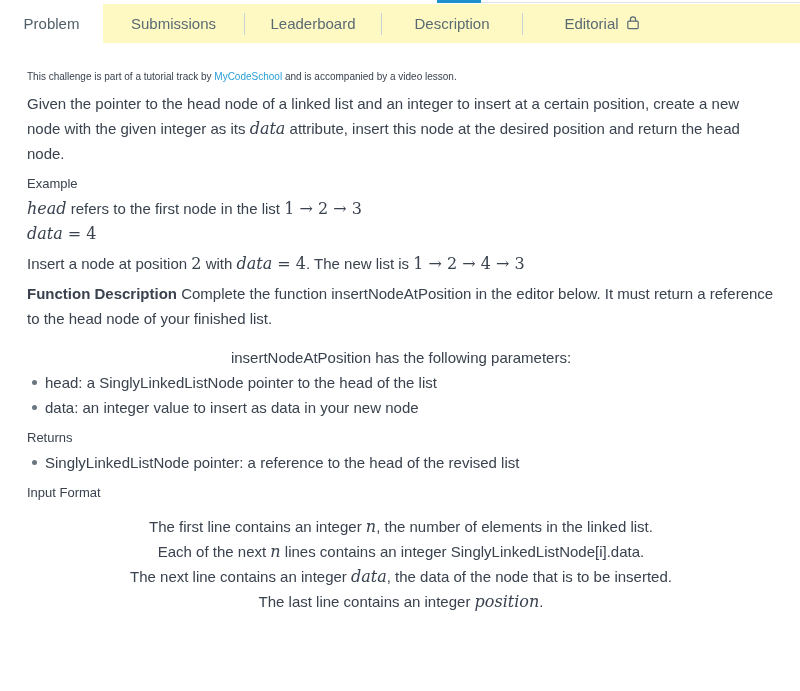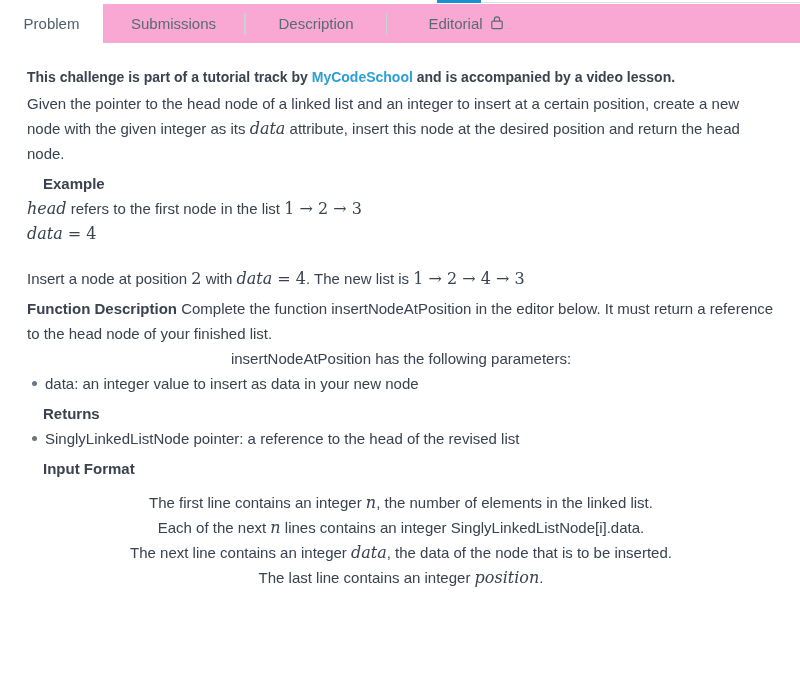--- a/index.html
+++ b/index.html
@@ -9,48 +9,48 @@
     font-family: "Liberation Sans", sans-serif;
     color: #39424e;
     position: relative;
   }
   
   .topstrip { position: relative; height: 4px; background: #ffffff; }
   .indicator { position: absolute; left: 437px; top: 0; width: 44px; height: 3px; background: #1d8fd0; }
   .faintline { position: absolute; left: 481px; right: 0; top: 2px; height: 1px; background: #dfe4e6; }
   
   .tabbar {
-    display: flex; height: 39px; background: #f9a8d4;
+    display: flex; height: 39px; background: #fef9c3;
     font-size: 15px; color: #5a6a73; align-items: stretch;
   }
   .tab {
     display: flex; align-items: center; justify-content: center;
     gap: 7px; cursor: pointer; white-space: nowrap;
   }
   .tab-problem { width: 103px; background: #ffffff; color: #50606a; }
   .tab-submissions { width: 141px; }
   .tab-leaderboard { width: 136px; }
   .tab-discussions { width: 140px; }
   .tab-editorial { width: 158px; gap: 7px; }
   .tab-sep { width: 1px; height: 22px; background: #c9d3d6; align-self: center; }
   .tab-fill { flex: 1; }
   .lock-svg { display: inline-block; }
   
   .content { padding: 26px 25px 0 27px; font-size: 15px; line-height: 25px; }
-  .note { font-size: 14px; line-height: 16px; margin: 0 0 6px; font-weight: bold; }
+  .note { font-size: 10px; line-height: 16px; margin: 0 0 6px; }
   .link { color: #2b9fd6; text-decoration: none; cursor: pointer; }
   p { margin: 0 0 5px; }
-  p.wide { margin-bottom: 0; }
+  p.wide { margin-bottom: 14px; }
   p.tight { margin-bottom: 0; text-align: center; }
-  h4 { font-size: 15px; font-weight: 700; margin: 2px 16px 0; line-height: 25px; }
+  h4 { font-size: 13px; font-weight: 400; margin: 2px 0 0; line-height: 25px; }
   h4.gap { margin-bottom: 9px; }
   .mv { font-family: "DejaVu Serif", serif; font-style: italic; font-size: 16px; }
   .mn { font-family: "DejaVu Serif", serif; font-size: 16px; }
   .mathline { line-height: 25px; }
-  .mathgroup { margin: 0 0 20px; }
+  .mathgroup { margin: 0 0 5px; }
   ul { list-style: none; margin: 0 0 5px; padding: 0; }
   li { position: relative; padding-left: 18px; line-height: 25px; }
   li::before {
     content: ""; position: absolute; left: 5px; top: 10px;
     width: 5px; height: 5px; border-radius: 50%; background: #6a7680;
   }
 </style>
 </head>
 <body>
 
@@ -60,20 +60,23 @@
 </div>
 
 <div class="tabbar">
   <div class="tab tab-problem">
     <span>Problem</span>
   </div>
   <div class="tab tab-submissions">
     <span>Submissions</span>
   </div>
   <div class="tab-sep"></div>
+  <div class="tab tab-leaderboard">
+    <span>Leaderboard</span>
+  </div>
   <div class="tab-sep"></div>
   <div class="tab tab-discussions">
     <span>Description</span>
   </div>
   <div class="tab-sep"></div>
   <div class="tab tab-editorial">
     <span>Editorial</span>
     <span class="lock-svg">
       <svg width="14" height="15" viewBox="0 0 14 15" fill="none" stroke="#5a6a73" stroke-width="1.2">
         <rect x="1.8" y="6.2" width="10.4" height="7.4" rx="1"></rect>
@@ -98,20 +101,21 @@
     <div class="mathline"><span class="mv">data</span><span class="mn"> = 4</span></div>
   </div>
 
   <p><span>Insert a node at position </span><span class="mn">2</span><span> with </span><span class="mv">data</span><span class="mn"> = 4</span><span>. The new list is </span><span class="mn">1 → 2 → 4 → 3</span></p>
 
   <p class="wide"><strong>Function Description</strong><span> Complete the function insertNodeAtPosition in the editor below. It must return a reference to the head node of your finished list.</span></p>
 
   <p class="tight">insertNodeAtPosition has the following parameters:</p>
 
   <ul>
+    <li>head: a SinglyLinkedListNode pointer to the head of the list</li>
     <li>data: an integer value to insert as data in your new node</li>
   </ul>
 
   <h4>Returns</h4>
 
   <ul>
     <li>SinglyLinkedListNode pointer: a reference to the head of the revised list</li>
   </ul>
 
   <h4 class="gap">Input Format</h4>

